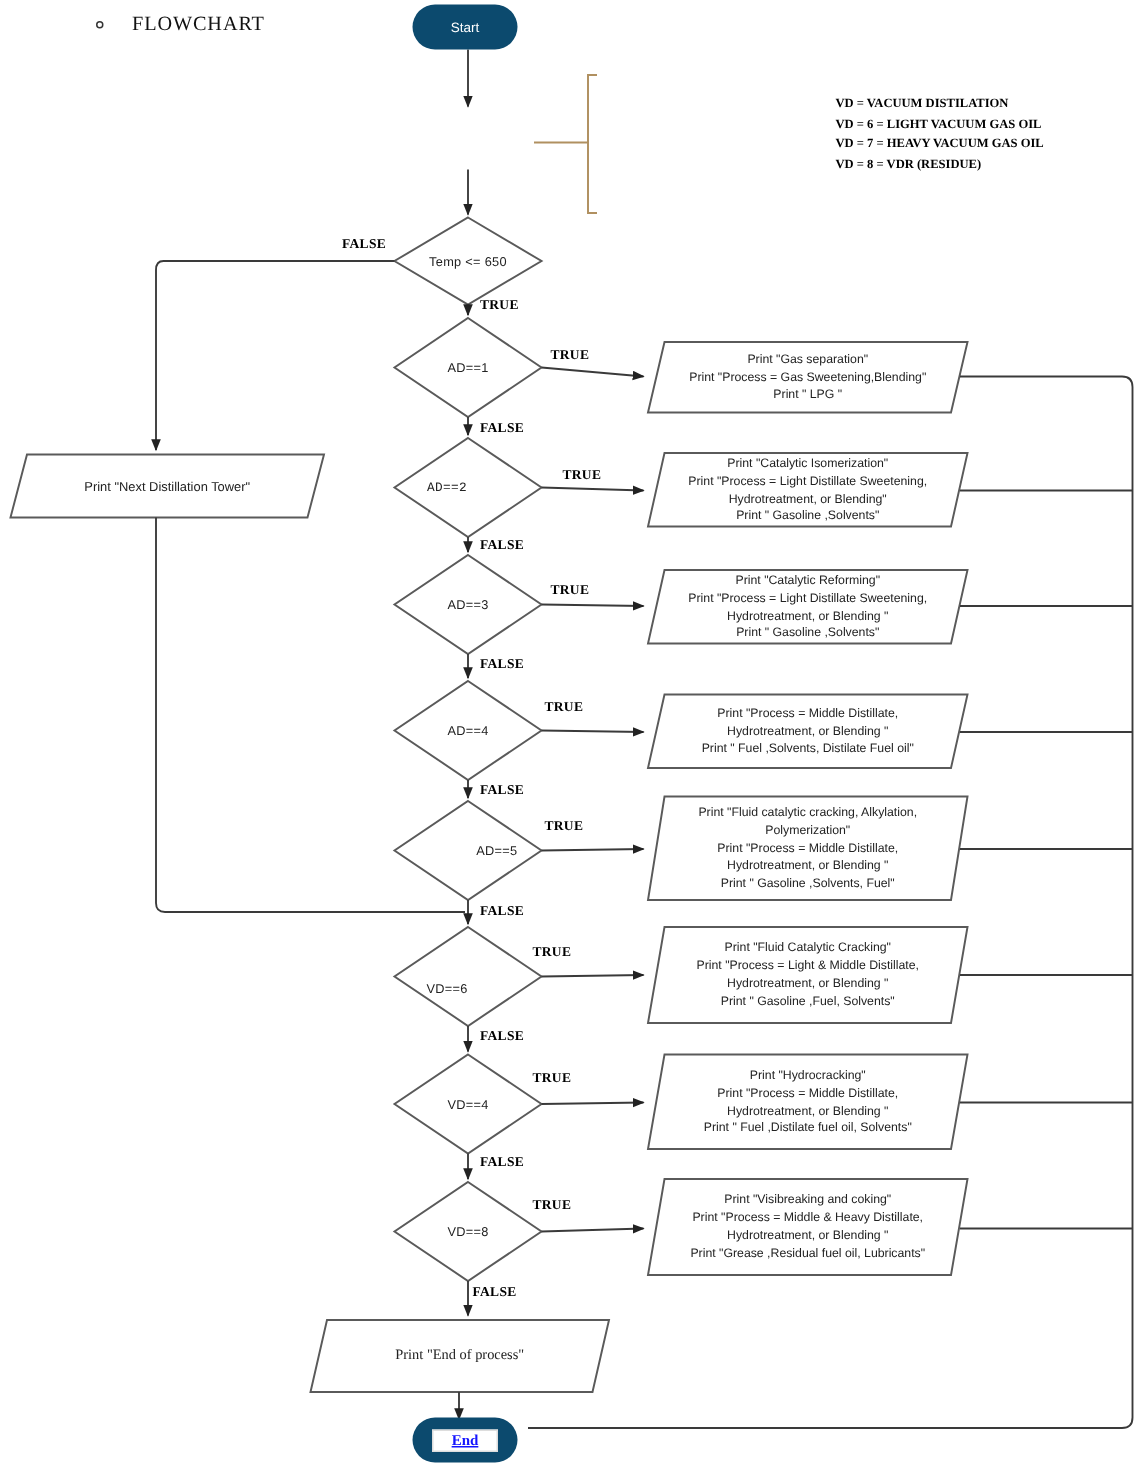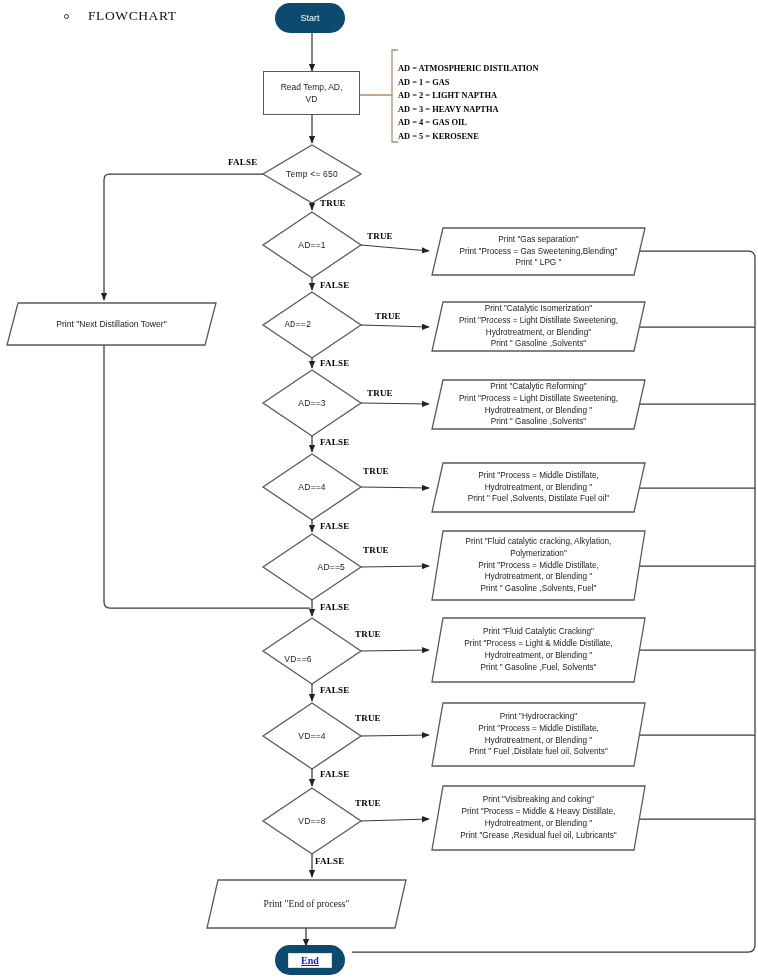--- a/index.html
+++ b/index.html
@@ -223,31 +223,25 @@
   <div class="lbl heading">FLOWCHART</div>
 
   <div class="terminator" style="left:275px; top:3px; width:70px; height:30px;">
     <span>Start</span>
   </div>
 
   <div class="terminator" style="left:275px; top:945px; width:70px; height:30px;">
     <span class="endtxt">End</span>
   </div>
 
-  <div class="proc-rect" style="left:263px; top:71px; width:95px; height:42px;">
-    <span style="white-space:pre-line;">Read Temp, AD,
-VD</span>
-  </div>
-
-  <div class="legend legend-col-a">AD = ATMOSPHERIC DISTILATION
-AD = 1 = GAS
-AD = 2 = LIGHT NAPTHA
-AD = 3 = HEAVY NAPTHA
-AD = 4 = GAS OIL
-AD = 5 = KEROSENE</div>
+
+  <div class="legend legend-col-b">VD = VACUUM DISTILATION
+VD = 6 = LIGHT VACUUM GAS OIL
+VD = 7 = HEAVY VACUUM GAS OIL
+VD = 8 = VDR (RESIDUE)</div>
 
   <div class="shape-text diamond-text" style="left:263px; top:160px; width:98px; height:28px;">
     <span>Temp &lt;= 650</span>
     </div>
   <div class="shape-text diamond-text" style="left:263px; top:231px; width:98px; height:28px;">
     <span>AD==1</span>
     </div>
   <div class="shape-text diamond-text" style="left:249px; top:311px; width:98px; height:28px;font-family:Liberation Mono, monospace;">
     <span>AD==2</span>
     </div>

